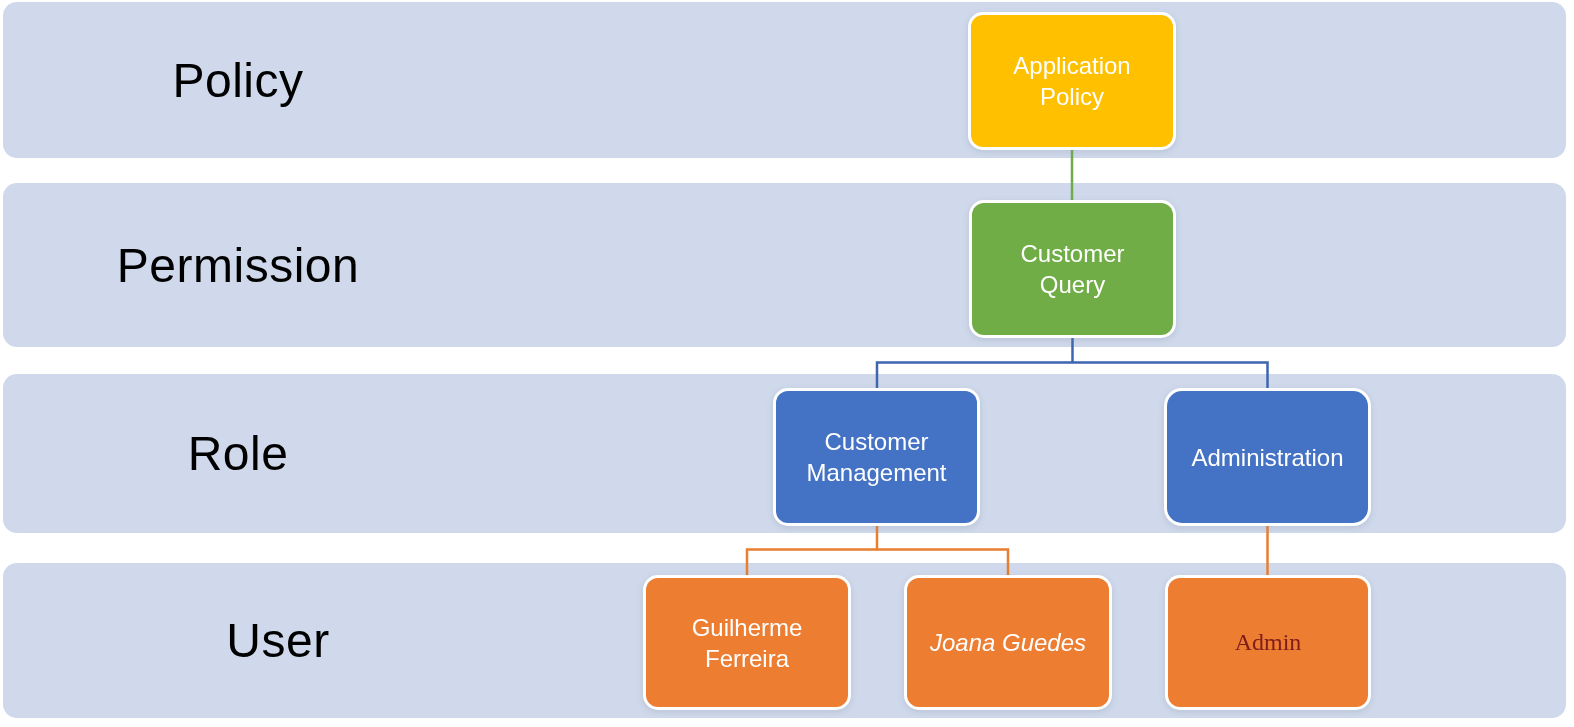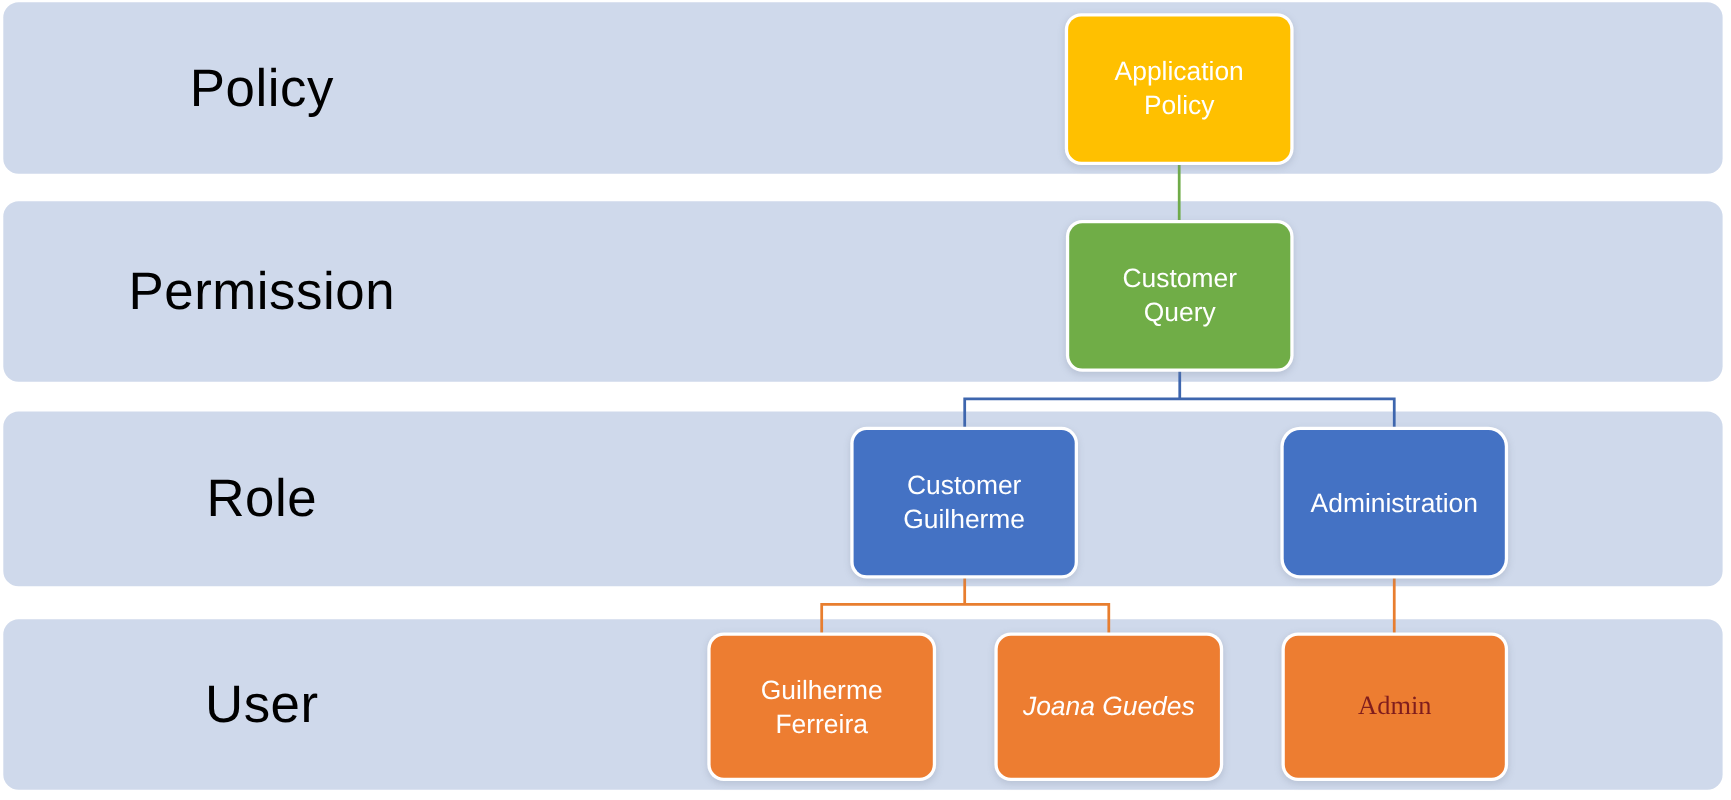--- a/index.html
+++ b/index.html
@@ -86,39 +86,39 @@
 <div class="canvas">
 
   <div class="band" id="band-0" data-bind-css="background:colors.band" style="background: rgb(207, 217, 235);"></div>
   <div class="band" id="band-1" data-bind-css="background:colors.band" style="background: rgb(207, 217, 235);"></div>
   <div class="band" id="band-2" data-bind-css="background:colors.band" style="background: rgb(207, 217, 235);"></div>
   <div class="band" id="band-3" data-bind-css="background:colors.band" style="background: rgb(207, 217, 235);"></div>
 
   <div class="row-label" id="label-0" data-bind="rows.0.label" data-bind-css="color:colors.row_label_text" style="color: rgb(0, 0, 0);">Policy</div>
   <div class="row-label" id="label-1" data-bind="rows.1.label" data-bind-css="color:colors.row_label_text" style="color: rgb(0, 0, 0);">Permission</div>
   <div class="row-label" id="label-2" data-bind="rows.2.label" data-bind-css="color:colors.row_label_text" style="color: rgb(0, 0, 0);">Role</div>
-  <div class="row-label" id="label-3" data-bind="rows.3.label" data-bind-css="color:colors.row_label_text" style="color: rgb(0, 0, 0);">User</div>
+  <div class="row-label" id="label-3" data-bind="rows.3.label" data-bind-css="color:colors.row_label_text" style="color: rgb(0, 0, 0); padding-left: 40px;">User</div>
 
   <svg class="connectors" width="1574" height="727" viewBox="0 0 1574 727">
     <path d="M1072 146 V205" data-bind-css="stroke:colors.edge_green" style="stroke: rgb(111, 171, 73);"></path>
     <path d="M1072.5 333 V362.5" data-bind-css="stroke:colors.edge_blue" style="stroke: rgb(62, 102, 174);"></path>
     <path d="M877 392 V362.5 H1267.5 V392" data-bind-css="stroke:colors.edge_blue" style="stroke: rgb(62, 102, 174);"></path>
     <path d="M877 522 V549.5" data-bind-css="stroke:colors.edge_orange" style="stroke: rgb(232, 126, 47);"></path>
     <path d="M747 578 V549.5 H1008 V578" data-bind-css="stroke:colors.edge_orange" style="stroke: rgb(232, 126, 47);"></path>
     <path d="M1267.5 522 V578" data-bind-css="stroke:colors.edge_orange" style="stroke: rgb(232, 126, 47);"></path>
   </svg>
 
   <div class="node" id="node-0" data-bind-css="background:nodes.0.color;color:colors.node_text" style="background: rgb(255, 192, 0); color: rgb(255, 255, 255);">
     <span data-bind="nodes.0.label">Application Policy</span>
   </div>
   <div class="node" id="node-1" data-bind-css="background:nodes.1.color;color:colors.node_text" style="background: rgb(112, 173, 71); color: rgb(255, 255, 255);">
     <span data-bind="nodes.1.label">Customer Query</span>
   </div>
   <div class="node" id="node-2" data-bind-css="background:nodes.2.color;color:colors.node_text" style="background: rgb(68, 114, 196); color: rgb(255, 255, 255);">
-    <span data-bind="nodes.2.label">Customer Guilherme</span>
+    <span data-bind="nodes.2.label">Customer Management</span>
   </div>
   <div class="node" id="node-3" data-bind-css="background:nodes.3.color;color:colors.node_text" style="background: rgb(68, 114, 196); color: rgb(255, 255, 255);">
     <span data-bind="nodes.3.label">Administration</span>
   </div>
   <div class="node" id="node-4" data-bind-css="background:nodes.4.color;color:colors.node_text" style="background: rgb(237, 125, 49); color: rgb(255, 255, 255);">
     <span data-bind="nodes.4.label">Guilherme Ferreira</span>
   </div>
   <div class="node" id="node-5" data-bind-css="background:nodes.5.color;color:colors.node_text" style="background: rgb(237, 125, 49); color: rgb(255, 255, 255); font-style: italic;">
     <span data-bind="nodes.5.label">Joana Guedes</span>
   </div>

